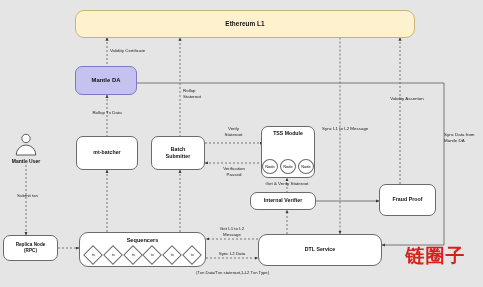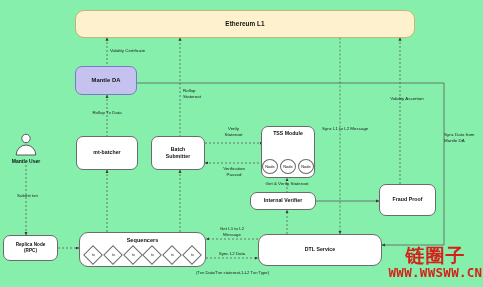--- a/index.html
+++ b/index.html
@@ -7,21 +7,21 @@
     padding: 0;
     background: #ffffff;
   }
   body {
     font-family: "Liberation Sans", sans-serif;
   }
   #canvas {
     position: relative;
     width: 483px;
     height: 287px;
-    background: #86efac;
+    background: #e5e5e5;
     overflow: hidden;
   }
   #wires {
     position: absolute;
     left: 0; top: 0;
     width: 483px;
     height: 287px;
     pointer-events: none;
   }
   .node {
@@ -317,16 +317,15 @@
 Message</div>
 
   <div class="edge-label" style="left:209px; top:251px; width:46px;">Sync L2 Data</div>
 
   <div class="edge-label" style="left:5px; top:193px; width:45px;">Submit txn</div>
 
   <div class="caption" style="left:160px; top:270px; width:145px;">(Txn Data/Txn stateroot,1-L2 Txn Type)</div>
 
   <div class="watermark" style="left:388px; top:246px; width:95px;">
     <div class="wm-cn">链圈子</div>
-    <div class="wm-url">WWW.WWSWW.CN</div>
   </div>
 
 </div>
 
 </body></html>

